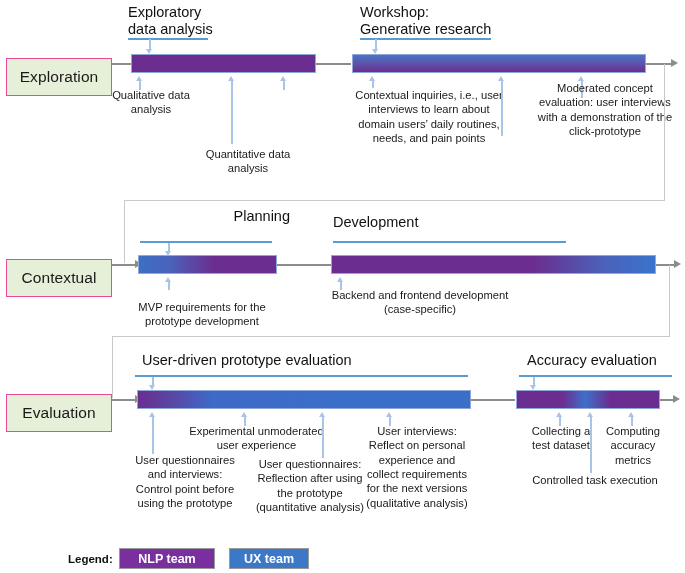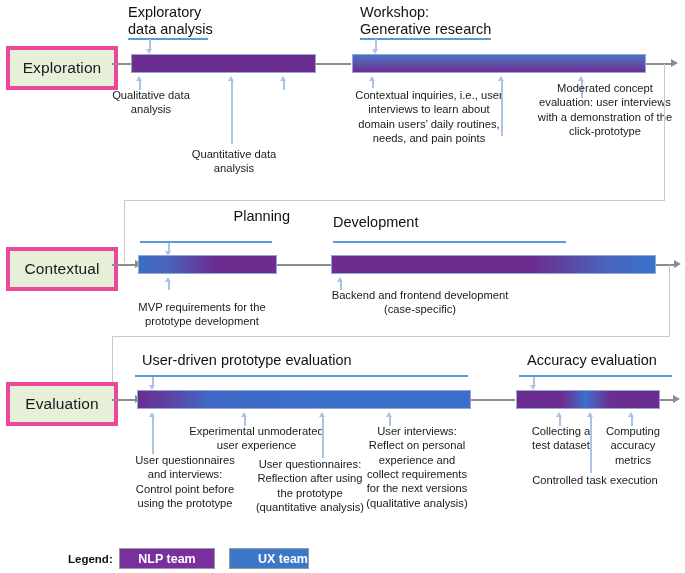--- a/index.html
+++ b/index.html
@@ -4,23 +4,23 @@
 <style>
   html,body{margin:0;padding:0;background:#ffffff;}
   body{width:685px;height:573px;position:relative;
        font-family:"Liberation Sans","DejaVu Sans",sans-serif;
        color:#1a1a1a;overflow:hidden;}
   .stage{position:absolute;left:0;top:0;width:685px;height:573px;}
   .abs{position:absolute;}
 
   
   .phase-chip{
-    background:#e6efd8;border:4px solid #ec4899;
+    background:#e6efd8;border:1px solid #ec4899;
     display:flex;align-items:center;justify-content:center;
-    font-size:15.5px;color:#1a1a1a;letter-spacing:.1px;
+    font-size:15.5px;color:#1a1a1a;letter-spacing:.1px;margin-top:12px;
   }
 
   
   .bar{border:1px solid #8fa8d8;box-sizing:border-box;}
   .bar.solid-purple{background:#6b2d8f;}
   .bar.vgrad{background:linear-gradient(180deg,#4a72c4 0%,#5a5ab0 40%,#6b2d8f 100%);}
   .bar.hgrad-bp{background:linear-gradient(90deg,#3c6fc4 0%,#4a63bb 22%,#6b2d8f 55%,#6b2d8f 100%);}
   .bar.hgrad-pb{background:linear-gradient(90deg,#6b2d8f 0%,#6b2d8f 62%,#4a63bb 85%,#3a73cc 100%);}
   .bar.hgrad-pb2{background:linear-gradient(90deg,#6b2d8f 0%,#5a45a4 10%,#3f69c6 22%,#3a6fc9 60%,#3a6fc9 100%);}
   .bar.band{background:linear-gradient(90deg,#6b2d8f 0%,#6b2d8f 32%,#3f6fc9 48%,#6b2d8f 66%,#6b2d8f 100%);}
@@ -50,21 +50,21 @@
     border-bottom:5px solid #aac4e8;}
 
   
   .note{font-size:11.2px;line-height:1.28;color:#1a1a1a;text-align:center;white-space:pre-line;}
 
   
   .legend-label{font-size:11.5px;font-weight:bold;color:#111;}
   .legend-chip{border:1px solid #9a9a9a;display:flex;align-items:center;justify-content:center;
     font-size:12.5px;font-weight:bold;color:#fff;}
   .legend-chip.nlp{background:#7a2f9e;}
-  .legend-chip.ux{background:#3c78c8;justify-content:flex-end;}
+  .legend-chip.ux{background:#3c78c8;}
 </style>
 </head>
 <body>
 
 <div class="stage">
 
   <div class="abs phase-chip" style="left:6px;top:46px;width:104px;height:36px;">
     <span>Exploration</span>
   </div>
 
@@ -99,21 +99,21 @@
     <div class="stem" style="top:4px;height:10px;"></div>
       <div class="headU"></div>
   </div>
   <div class="abs note" style="left:96px;top:88px;width:110px;">Qualitative data
 analysis</div>
 
   <div class="ar" style="left:231px;top:76px;">
     <div class="stem" style="top:4px;height:64px;"></div>
       <div class="headU"></div>
   </div>
-  <div class="abs note" style="left:177px;top:147px;width:114px;">Quantitative data
+  <div class="abs note" style="left:191px;top:147px;width:114px;">Quantitative data
 analysis</div>
 
   <div class="ar" style="left:283px;top:76px;">
     <div class="stem" style="top:4px;height:10px;"></div>
       <div class="headU"></div>
   </div>
 
   <div class="ar" style="left:372px;top:76px;">
     <div class="stem" style="top:4px;height:8px;"></div>
       <div class="headU"></div>

